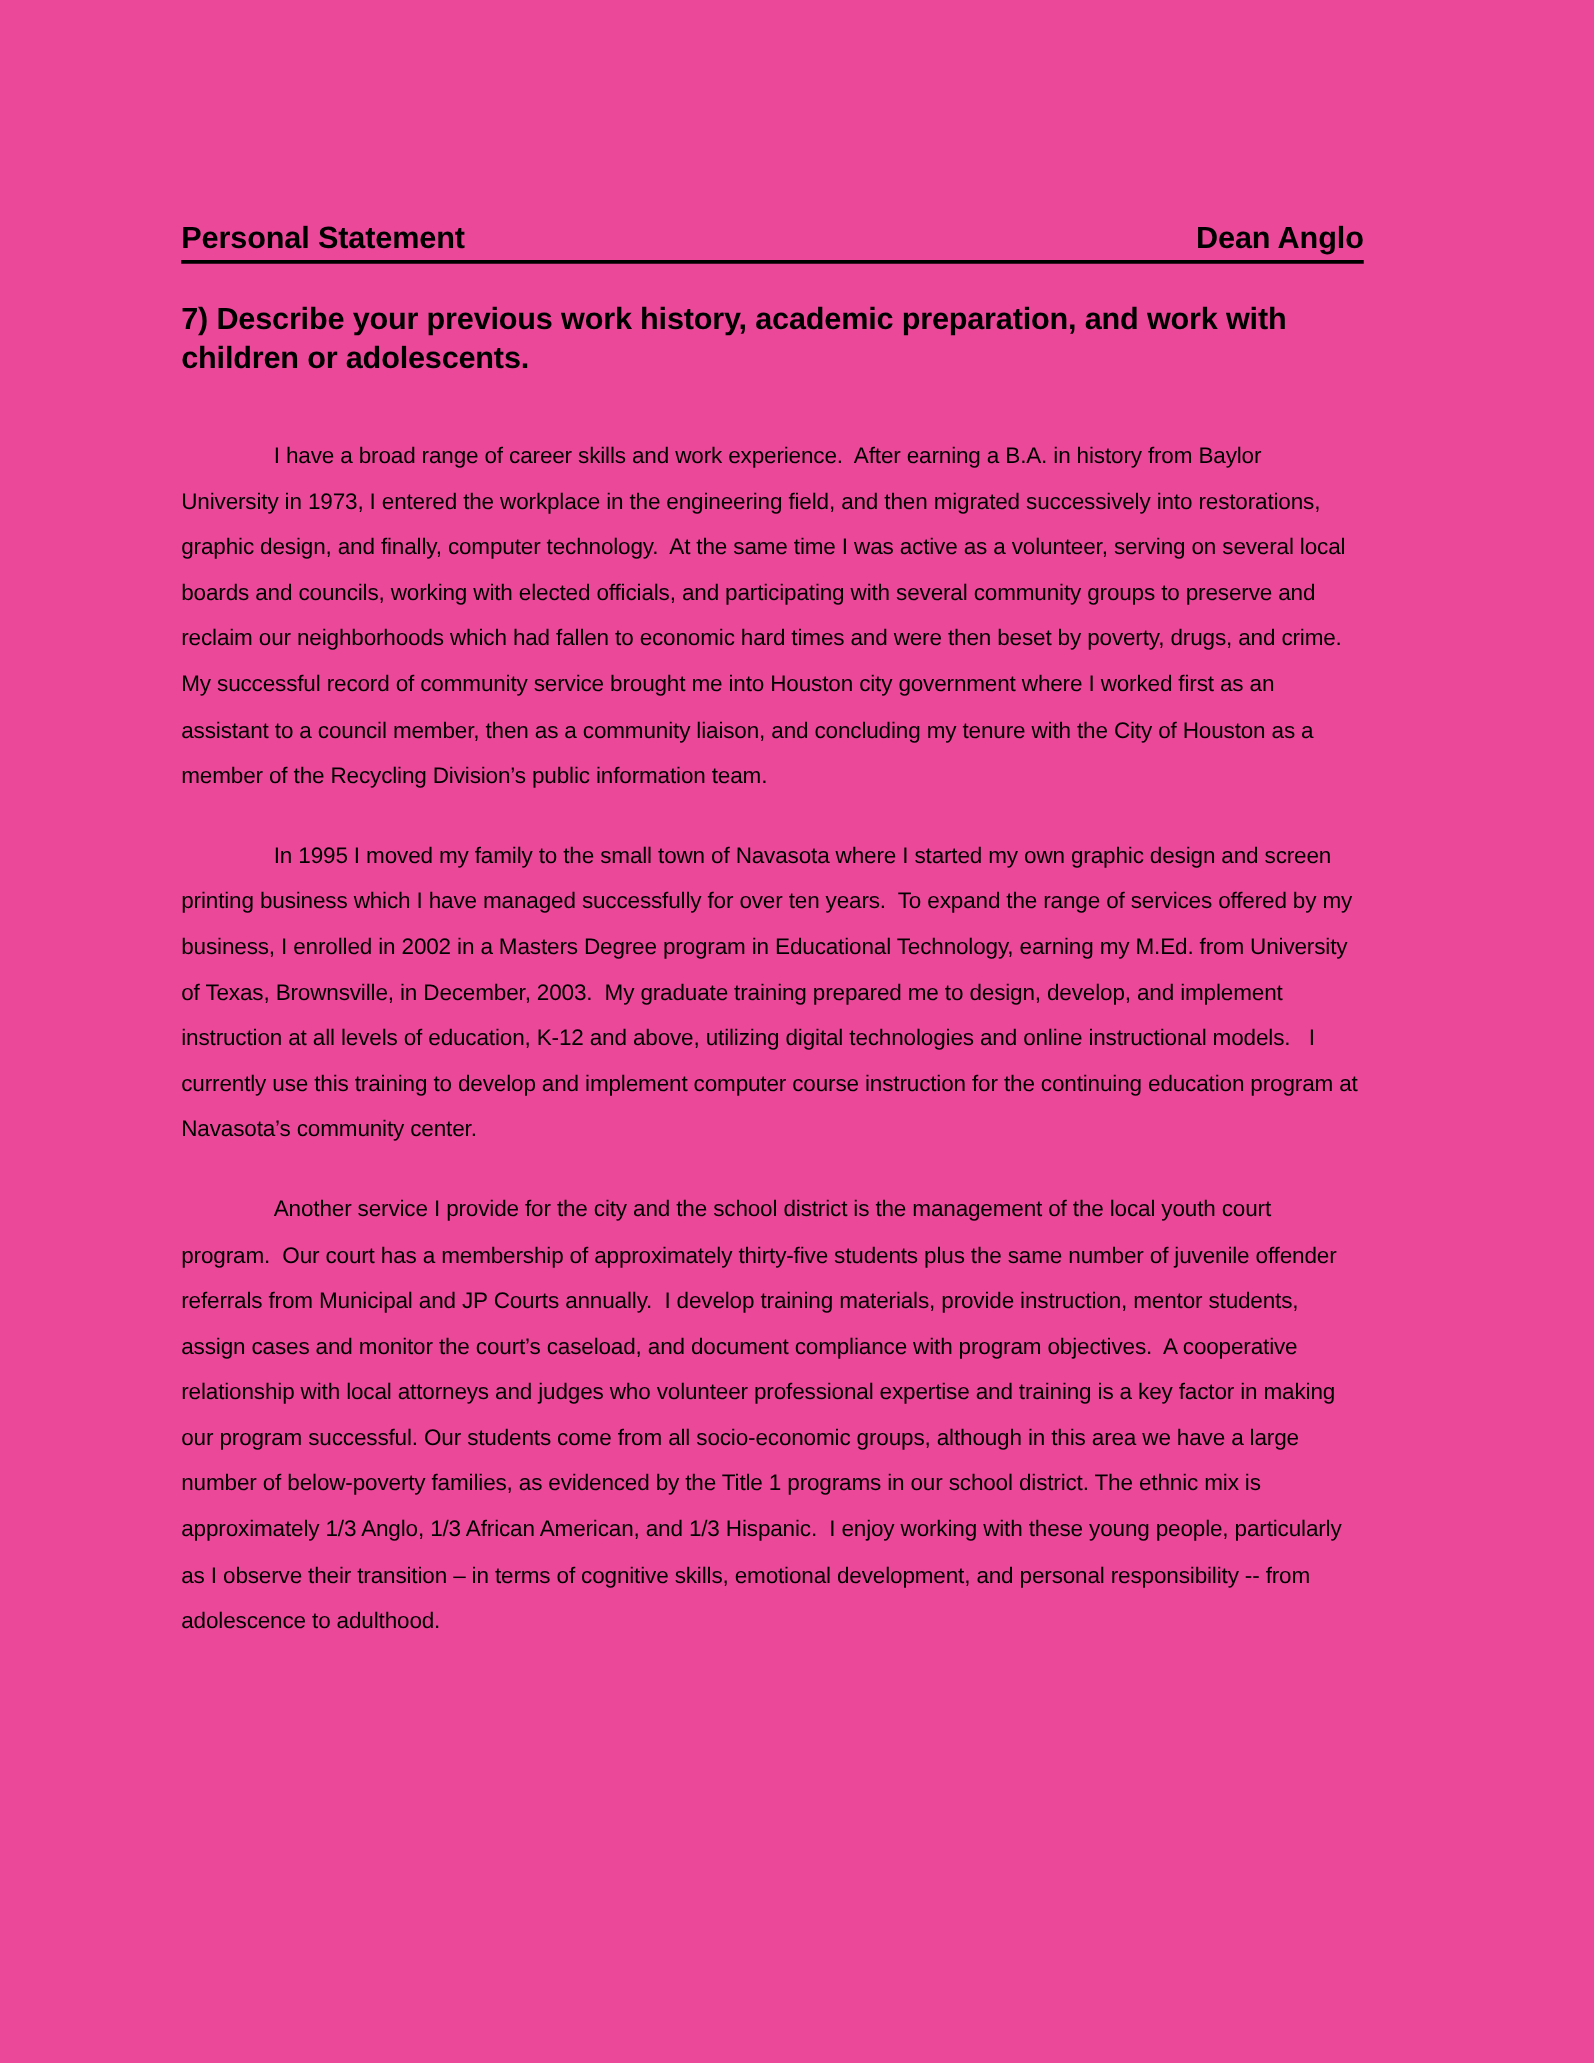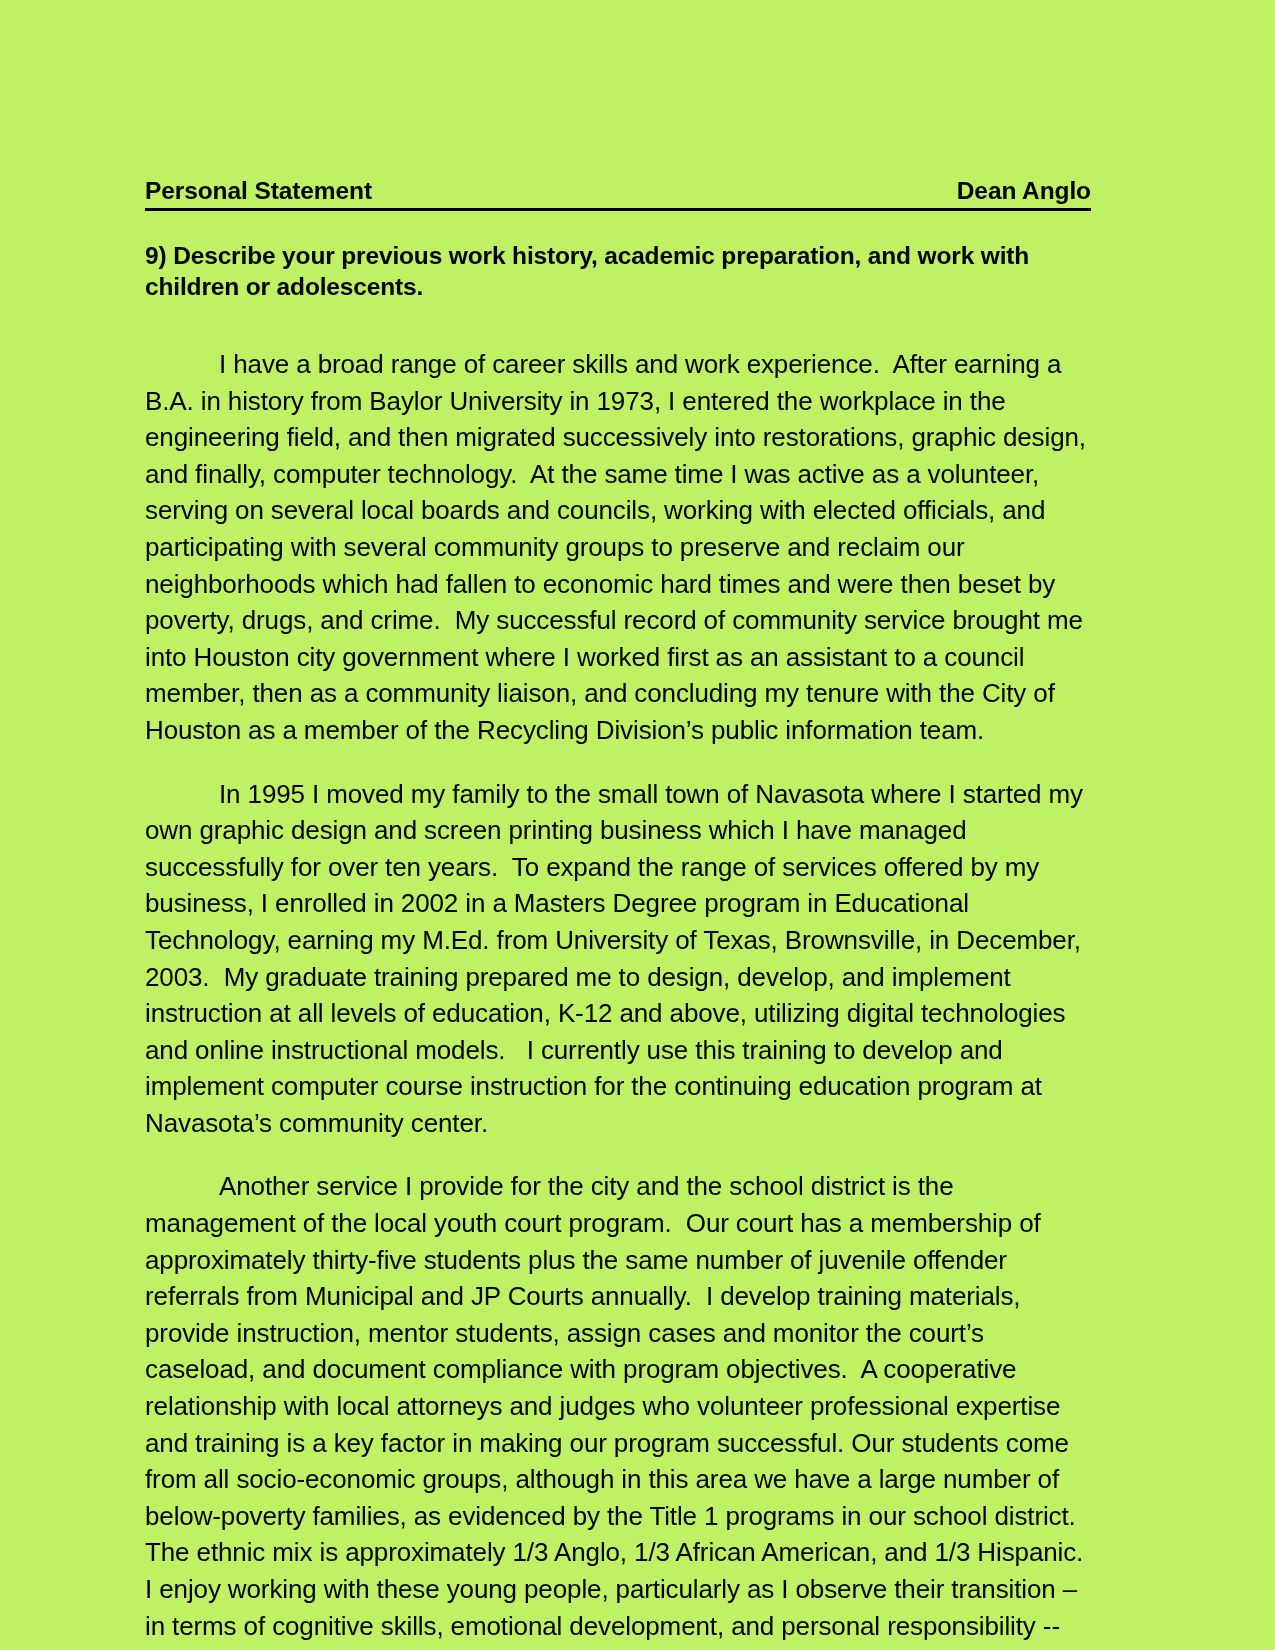--- a/index.html
+++ b/index.html
@@ -17,21 +17,21 @@
     -webkit-font-smoothing: antialiased;
   }
 
   
   .page {
     position: absolute;
     left: 0;
     top: 0;
     width: 1275px;
     height: 1650px;
-    background: #bef264;
+    background: #ec4899;
   }
 
   
   .content {
     position: absolute;
     left: 145px;
     top: 176px;
     width: 946px;
   }
 
@@ -60,21 +60,21 @@
     line-height: 30.5px;
     letter-spacing: -0.15px;
     width: 920px;
   }
 
   
   .body-block {
     margin-top: 44px;
   }
   .para {
-    font-size: 26px;
+    font-size: 18px;
     line-height: 36.6px;
     letter-spacing: -0.12px;
     text-indent: 74px;
     margin: 0 0 27px 0;
     text-align: left;
     width: 946px;
     white-space: pre-wrap;
   }
   .para:last-child { margin-bottom: 12px; }
 </style>
@@ -83,21 +83,21 @@
 
 <div class="page">
 
   <div class="content">
 
     <div class="doc-header">
       <span class="h-left">Personal Statement</span>
       <span class="h-right">Dean Anglo</span>
     </div>
 
-    <div class="prompt">9)  Describe your previous work history, academic preparation, and work with children or adolescents.</div>
+    <div class="prompt">7)  Describe your previous work history, academic preparation, and work with children or adolescents.</div>
 
     <div class="body-block">
       <p class="para">I have a broad range of career skills and work experience.  After earning a B.A. in history from Baylor University in 1973, I entered the workplace in the engineering field, and then migrated successively into restorations, graphic design, and finally, computer technology.  At the same time I was active as a volunteer, serving on several local boards and councils, working with elected officials, and participating with several community groups to preserve and reclaim our neighborhoods which had fallen to economic hard times and were then beset by poverty, drugs, and crime.  My successful record of community service brought me into Houston city government where I worked first as an assistant to a council member, then as a community liaison, and concluding my tenure with the City of Houston as a member of the Recycling Division’s public information team.</p>
       <p class="para">In 1995 I moved my family to the small town of Navasota where I started my own graphic design and screen printing business which I have managed successfully for over ten years.  To expand the range of services offered by my business, I enrolled in 2002 in a Masters Degree program in Educational Technology, earning my M.Ed. from University of Texas, Brownsville, in December, 2003.  My graduate training prepared me to design, develop, and implement instruction at all levels of education, K-12 and above, utilizing digital technologies and online instructional models.   I currently use this training to develop and implement computer course instruction for the continuing education program at Navasota’s community center.</p>
       <p class="para">Another service I provide for the city and the school district is the management of the local youth court program.  Our court has a membership of approximately thirty-five students plus the same number of juvenile offender referrals from Municipal and JP Courts annually.  I develop training materials, provide instruction, mentor students, assign cases and monitor the court’s caseload, and document compliance with program objectives.  A cooperative relationship with local attorneys and judges who volunteer professional expertise and training is a key factor in making our program successful. Our students come from all socio-economic groups, although in this area we have a large number of below-poverty families, as evidenced by the Title 1 programs in our school district. The ethnic mix is approximately 1/3 Anglo, 1/3 African American, and 1/3 Hispanic.  I enjoy working with these young people, particularly as I observe their transition – in terms of cognitive skills, emotional development, and personal responsibility -- from adolescence to adulthood.</p>
     </div>
 
   </div>
 </div>
 

